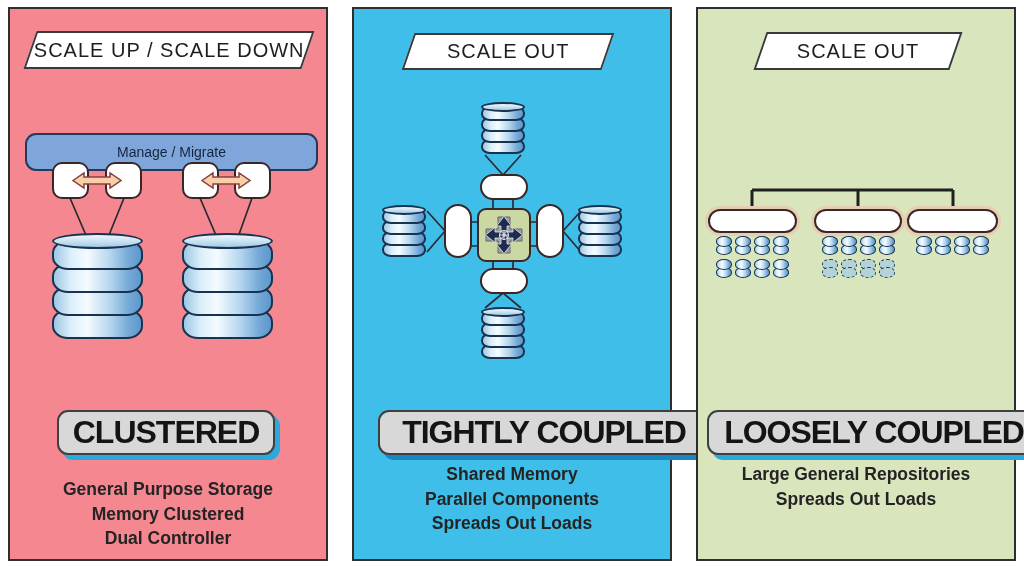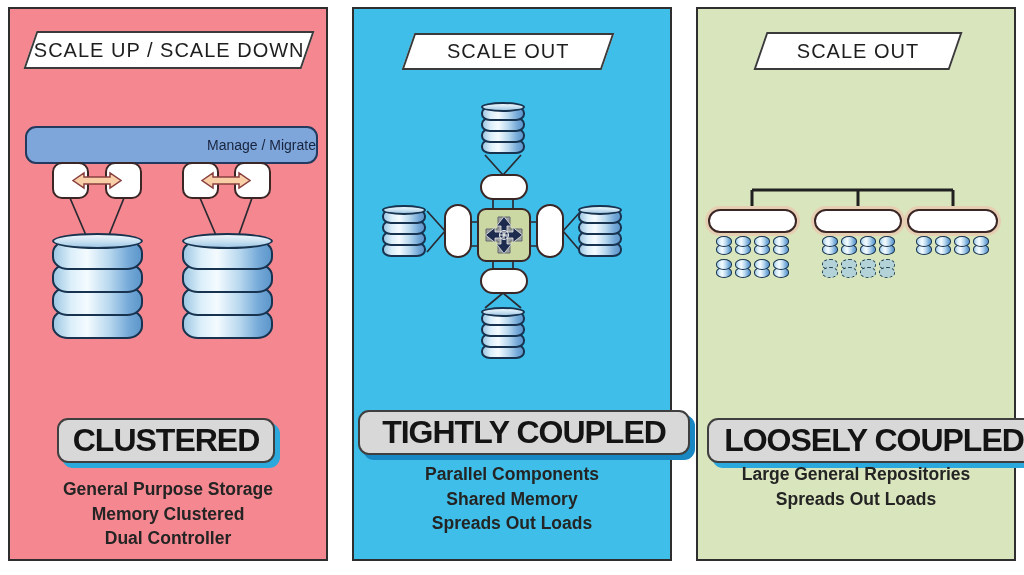--- a/index.html
+++ b/index.html
@@ -13,23 +13,23 @@
   .panel-3{left:696px;background:#d9e5bd;}
 
   .lines{position:absolute;left:0;top:0;width:316px;height:550px;}
 
   
   .banner{position:absolute;background:#ffffff;border:2px solid #3a3a3a;transform:skewX(-19deg);
     display:flex;align-items:center;justify-content:center;box-sizing:border-box;}
   .banner span{transform:skewX(19deg);font-size:20px;letter-spacing:1px;color:#1e1e1e;white-space:nowrap;}
 
   
-  .manage-bar{position:absolute;left:15px;top:117px;width:293px;height:38px;background:#7ea6da;
+  .manage-bar{position:absolute;left:15px;top:124px;width:293px;height:38px;background:#7ea6da;
     border:2px solid #233a5e;border-radius:11px;box-sizing:border-box;
-    display:flex;align-items:center;justify-content:flex-end;}
+    display:flex;align-items:center;justify-content:center;}
   .manage-bar span{font-size:14px;color:#18243e;}
 
   
   .node{position:absolute;background:#ffffff;border:2.5px solid #3b2626;box-sizing:border-box;}
   .sq{width:37px;height:37px;border-radius:10px;}
   .pill-h{border-radius:13px;}
   .pill-v{border-radius:14px;}
   .pill-glow{box-shadow:0 0 0 3px #e6ceb2;}
 
   
@@ -66,21 +66,21 @@
     border:2.5px solid #3b2626;border-radius:9px;box-sizing:border-box;
     display:flex;align-items:center;justify-content:center;}
 
   
   .dbl-arrow{position:absolute;}
 
   
   .label-box{position:absolute;top:401px;height:45px;background:#d8d8d8;border:2px solid #3f3f3f;
     border-radius:11px;box-sizing:border-box;display:flex;align-items:center;justify-content:center;}
   .label-box span{font-weight:bold;font-size:32px;letter-spacing:-1px;color:#141414;white-space:nowrap;}
-  .shadow-blue{box-shadow:5px 5px 0 #2ba9dd;margin-top:8px;}
+  .shadow-blue{box-shadow:5px 5px 0 #2ba9dd;}
   .shadow-deepblue{box-shadow:5px 5px 0 #1887c2;}
 
   
   .features{position:absolute;left:0;right:0;text-align:center;font-weight:bold;font-size:17.5px;
     line-height:24.5px;color:#242424;}
 </style>
 </head>
 <body>
 
 <div class="panel panel-1">
@@ -194,27 +194,27 @@
         <path d="M22,3.5 L29.5,13 L25,13 L25,21 L19,21 L19,13 L14.5,13 Z"></path>
         <path d="M22,3.5 L29.5,13 L25,13 L25,21 L19,21 L19,13 L14.5,13 Z" transform="rotate(90 22 22)"></path>
         <path d="M22,3.5 L29.5,13 L25,13 L25,21 L19,21 L19,13 L14.5,13 Z" transform="rotate(180 22 22)"></path>
         <path d="M22,3.5 L29.5,13 L25,13 L25,21 L19,21 L19,13 L14.5,13 Z" transform="rotate(270 22 22)"></path>
       </g>
       <circle cx="22" cy="22" r="4.5" fill="none" stroke="#dfe3e8" stroke-width="1.2"></circle>
       <path d="M22,17 L22,27 M17,22 L27,22" stroke="#dfe3e8" stroke-width="1"></path>
     </svg>
   </div>
 
-  <div class="label-box shadow-deepblue" style="left:4px;width:332px">
+  <div class="label-box shadow-deepblue" style="left:24px;width:332px">
     <span>TIGHTLY COUPLED</span>
   </div>
 
   <div class="features" style="top:453px">
+    <div>Shared Memory</div>
     <div>Parallel Components</div>
-    <div>Shared Memory</div>
     <div>Spreads Out Loads</div>
   </div>
 </div>
 
 <div class="panel panel-3">
 
   <svg class="lines" viewBox="0 0 316 550" preserveAspectRatio="none">
     <path d="M54,181 L255,181 M54,181 L54,200 M160,181 L160,200 M255,181 L255,200" stroke="#202020" stroke-width="3" fill="none"></path>
   </svg>
 

